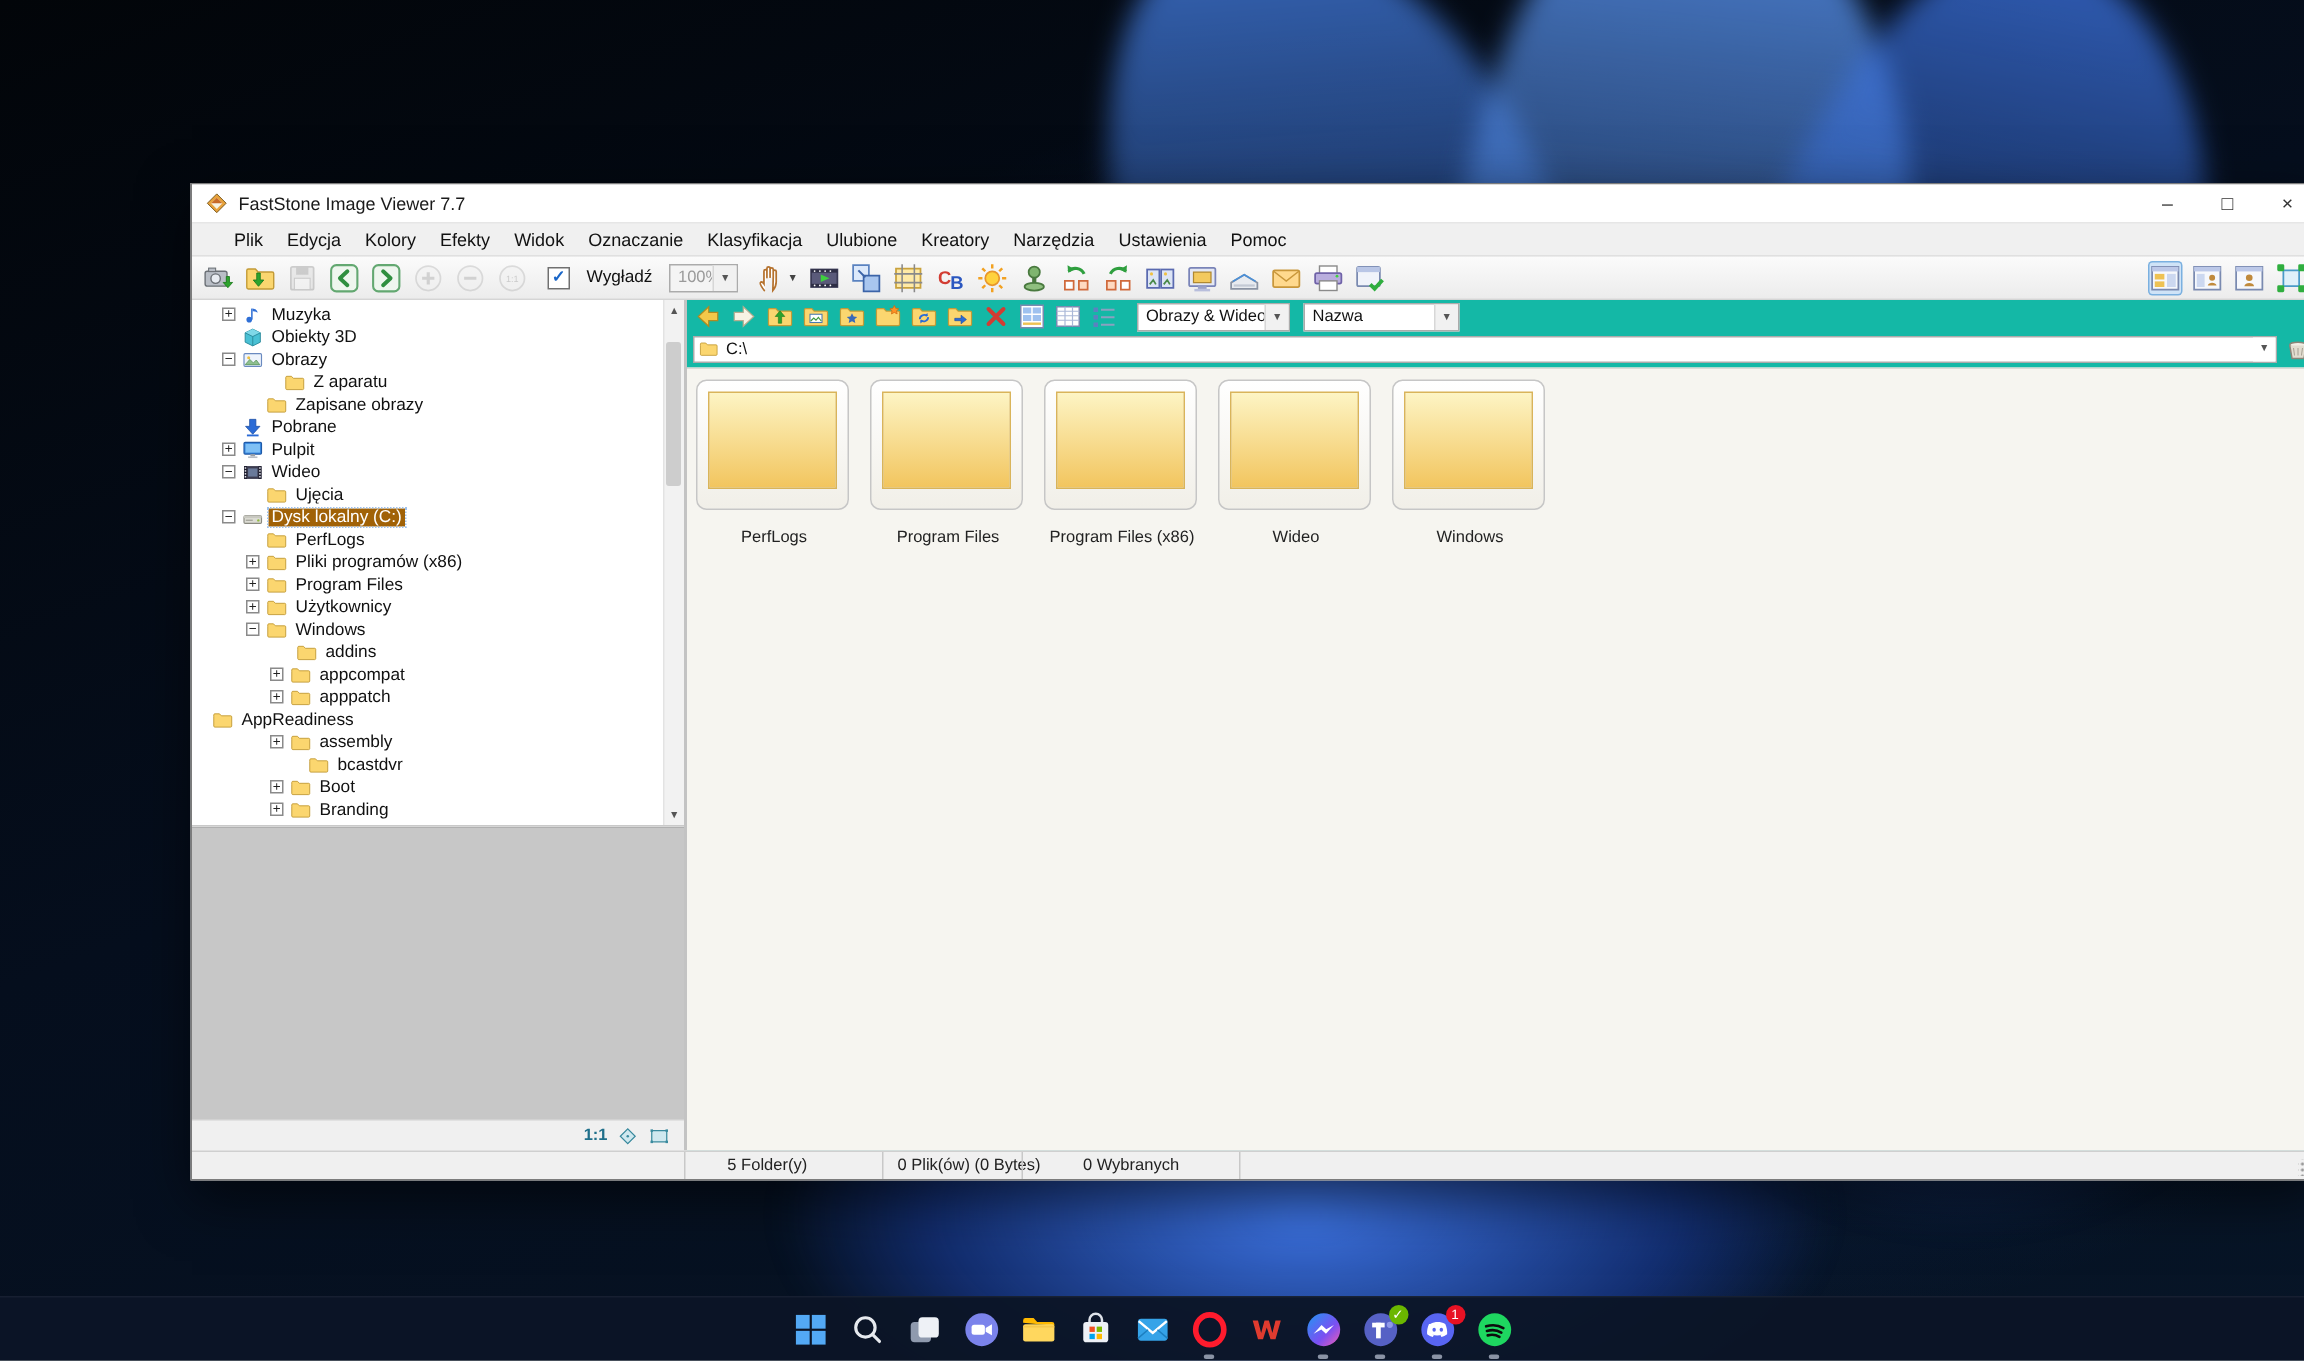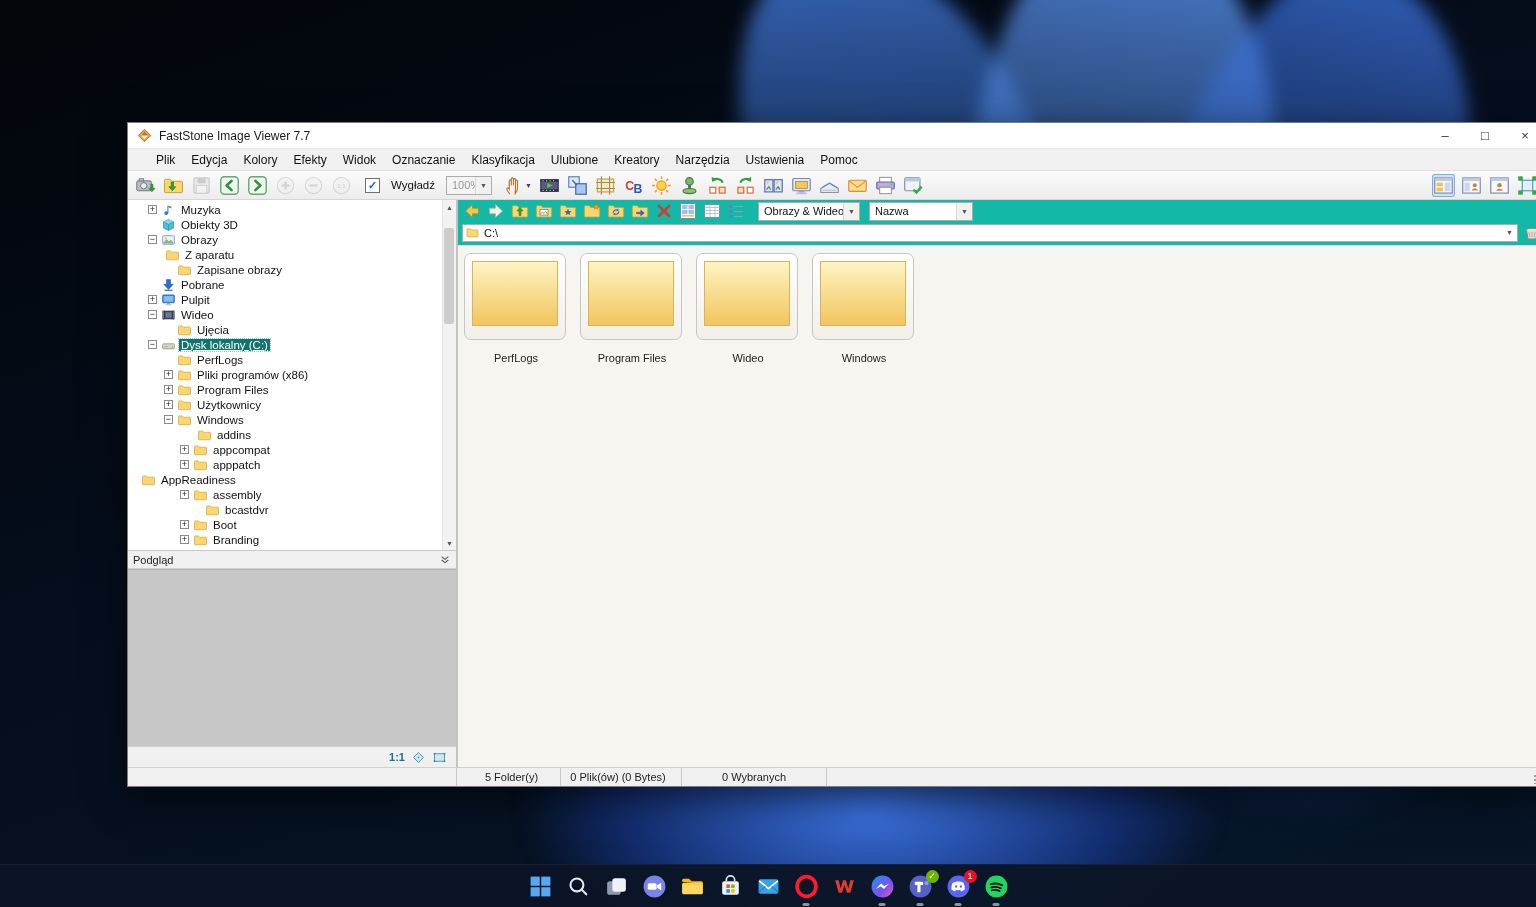--- a/index.html
+++ b/index.html
@@ -75,21 +75,21 @@
     border-bottom:1px solid #c9c9c9;}
   .tree{padding-top:2px;}
   .tree-row{height:15px;display:flex;align-items:center;white-space:nowrap;
     font-size:11.5px;color:#111;box-sizing:border-box;}
   .expander{width:9px;height:9px;border:1px solid #8a8a8a;background:#fff;flex:none;
     margin-right:4px;display:flex;align-items:center;justify-content:center;
     font-size:9px;line-height:7px;color:#222;box-sizing:border-box;}
   .exp-spacer{width:13px;flex:none;}
   .t-icon{width:15px;height:14px;margin-right:3px;flex:none;}
   .t-label{padding:0 2px;}
-  .tree-row.selected .t-label{background:#0f766e;color:#fff;outline:1px dotted #9cc0ec;text-decoration:underline;}
+  .tree-row.selected .t-label{background:#a16207;color:#fff;outline:1px dotted #9cc0ec;}
   .tree-scroll{position:absolute;right:0;top:0;width:13px;height:100%;
     background:#f2f2f2;border-left:1px solid #e3e3e3;}
   .ts-arrow{position:absolute;left:0;width:13px;height:14px;display:flex;align-items:center;
     justify-content:center;font-size:7px;color:#555;}
   .ts-up{top:0;} .ts-down{bottom:0;}
   .ts-thumb{position:absolute;left:1px;top:28px;width:10px;height:96px;
     background:#cdcdcd;border-radius:2px;}
 
   .preview-header{height:17px;flex:none;background:#f0f0f0;border-bottom:1px solid #d2d2d2;
     display:flex;align-items:center;padding:0 5px;font-size:11px;color:#222;}
@@ -116,21 +116,21 @@
     background:linear-gradient(#ffffff,#f1efe8);position:relative;box-sizing:border-box;}
   .fimg{position:absolute;left:7px;right:7px;top:7px;bottom:13px;
     background:linear-gradient(#fdf4c4,#f2c55e);border:1px solid #d9b45a;}
   .fname{text-align:center;font-size:11px;color:#222;margin-top:12px;white-space:nowrap;}
 
   .statusbar{height:18px;flex:none;background:#f0f0f0;border-top:1px solid #cfcfcf;
     position:relative;font-size:11px;color:#222;}
   .sb-cell{position:absolute;top:0;height:100%;display:flex;align-items:center;
     justify-content:center;border-left:1px solid #c8c8c8;box-sizing:border-box;white-space:nowrap;}
   .sb-c1{left:328px;width:110px;}
-  .sb-c2{left:432px;width:115px;}
+  .sb-c2{left:460px;width:115px;}
   .sb-c3{left:553px;width:145px;}
   .sb-end{left:698px;width:1px;}
   .sb-grip{position:absolute;right:2px;bottom:2px;width:11px;height:11px;
     background-image:radial-gradient(#9a9a9a 1px,transparent 1.1px);
     background-size:4px 4px;background-position:1px 1px;}
 
   
   #taskbar{position:absolute;left:0;right:0;bottom:0;height:42px;z-index:30;
     background:rgba(11,21,38,.96);border-top:1px solid rgba(255,255,255,.05);
     display:flex;align-items:center;justify-content:center;gap:13px;}
@@ -435,21 +435,21 @@
             </div>
             <div class="tree-row" style="padding-left: 20px;">
               <span class="expander">−</span>
               <span class="t-icon"><svg viewBox="0 0 18 18" width="100%" height="100%" xmlns="http://www.w3.org/2000/svg">
                   <rect x="1.5" y="3.5" width="15" height="11" rx="1" fill="#eef4fc" stroke="#6a8ac0"></rect>
                   <circle cx="5.5" cy="7" r="1.3" fill="#f0c040"></circle>
                   <path d="M2.5 13l4-4.5 3 3 2.5-2.5 3 4z" fill="#8fc08f" stroke="#4a8a4a" stroke-width=".6"></path>
                 </svg></span>
               <span class="t-label">Obrazy</span>
             </div>
-            <div class="tree-row" style="padding-left: 24px;">
+            <div class="tree-row" style="padding-left: 48px;">
               <span class="exp-spacer"></span>
               <span class="t-icon"><svg viewBox="0 0 18 18" width="100%" height="100%" xmlns="http://www.w3.org/2000/svg">
                   <path d="M1.3 6.2V4.6c0-.5.4-.9.9-.9h4l1.6 1.7h8c.5 0 .9.4.9.9v7.9c0 .5-.4.9-.9.9H2.2c-.5 0-.9-.4-.9-.9z" fill="#fbd66f" stroke="#c39b37" stroke-width=".8"></path>
                 </svg></span>
               <span class="t-label">Z aparatu</span>
             </div>
             <div class="tree-row" style="padding-left: 36px;">
               <span class="exp-spacer"></span>
               <span class="t-icon"><svg viewBox="0 0 18 18" width="100%" height="100%" xmlns="http://www.w3.org/2000/svg">
                   <path d="M1.3 6.2V4.6c0-.5.4-.9.9-.9h4l1.6 1.7h8c.5 0 .9.4.9.9v7.9c0 .5-.4.9-.9.9H2.2c-.5 0-.9-.4-.9-.9z" fill="#fbd66f" stroke="#c39b37" stroke-width=".8"></path>
@@ -601,26 +601,20 @@
                   <path d="M1.3 6.2V4.6c0-.5.4-.9.9-.9h4l1.6 1.7h8c.5 0 .9.4.9.9v7.9c0 .5-.4.9-.9.9H2.2c-.5 0-.9-.4-.9-.9z" fill="#fbd66f" stroke="#c39b37" stroke-width=".8"></path>
                 </svg></span>
               <span class="t-label">Branding</span>
             </div>
           </div>
         <div class="tree-scroll">
           <span class="ts-arrow ts-up">▲</span>
           <span class="ts-thumb"></span>
           <span class="ts-arrow ts-down">▼</span>
         </div>
-      </div>
-      <div class="preview-header">
-        <span>Podgląd</span>
-        <span class="pv-chev" id="pv-chev"><svg viewBox="0 0 18 18" width="100%" height="100%" xmlns="http://www.w3.org/2000/svg">
-              <path d="M4 4l5 4 5-4M4 9l5 4 5-4" fill="none" stroke="#555" stroke-width="1.6"></path>
-            </svg></span>
       </div>
       <div class="preview-body"></div>
       <div class="preview-footer">
         <span class="pf-zoom">1:1</span>
         <span class="pf-icon" id="pf-fit"><svg viewBox="0 0 18 18" width="100%" height="100%" xmlns="http://www.w3.org/2000/svg">
               <rect x="4.8" y="4.8" width="8.4" height="8.4" fill="#cfe8ef" stroke="#3a8a9e" transform="rotate(45 9 9)"></rect>
               <circle cx="9" cy="9" r="1" fill="#3a8a9e"></circle>
             </svg></span>
         <span class="pf-icon" id="pf-frame"><svg viewBox="0 0 18 18" width="100%" height="100%" xmlns="http://www.w3.org/2000/svg">
               <rect x="3" y="4.5" width="12" height="9" fill="#cfe8ef" stroke="#3a8a9e"></rect>
@@ -728,20 +722,26 @@
           <div class="fcard">
             <div class="fthumb">
               <div class="fimg"></div>
             </div>
             <div class="fname">Program Files</div>
           </div>
           <div class="fcard">
             <div class="fthumb">
               <div class="fimg"></div>
             </div>
+            <div class="fname">Program Files (x86)</div>
+          </div>
+          <div class="fcard">
+            <div class="fthumb">
+              <div class="fimg"></div>
+            </div>
             <div class="fname">Wideo</div>
           </div>
           <div class="fcard">
             <div class="fthumb">
               <div class="fimg"></div>
             </div>
             <div class="fname">Windows</div>
           </div>
         </div>
     </div>

